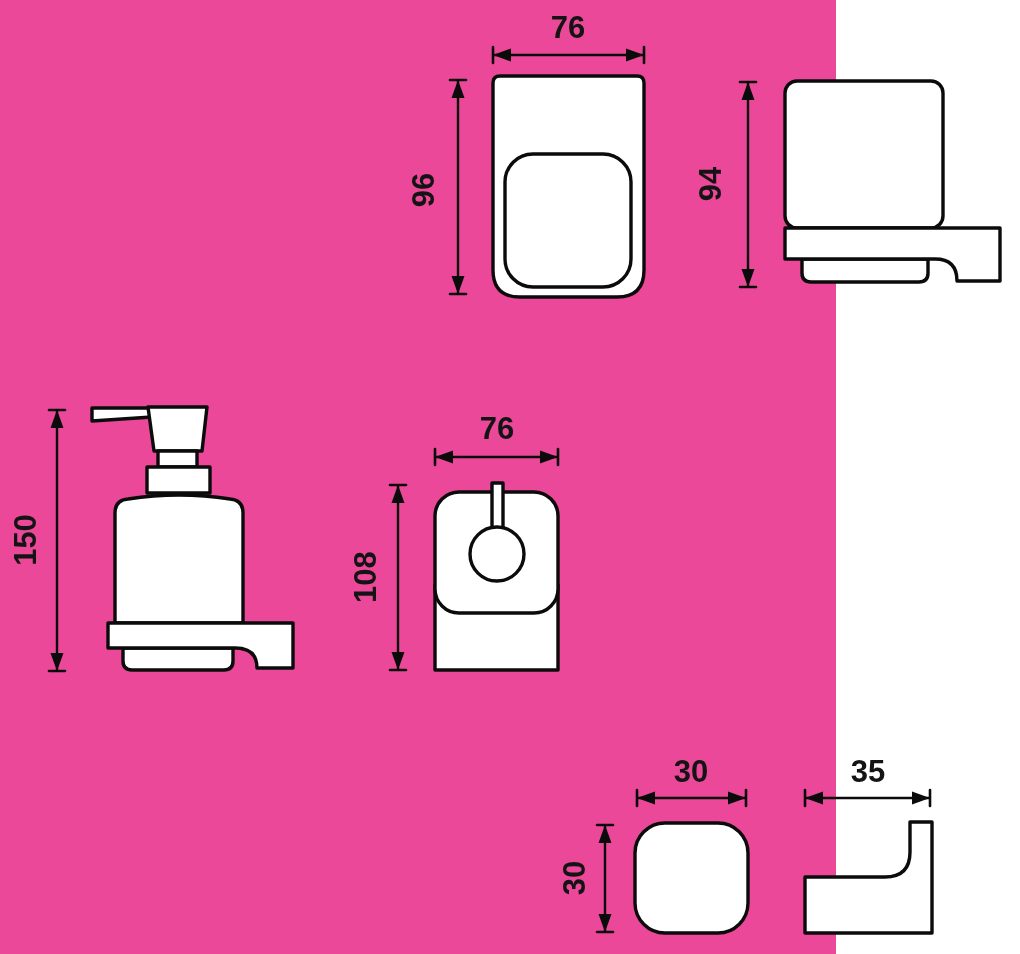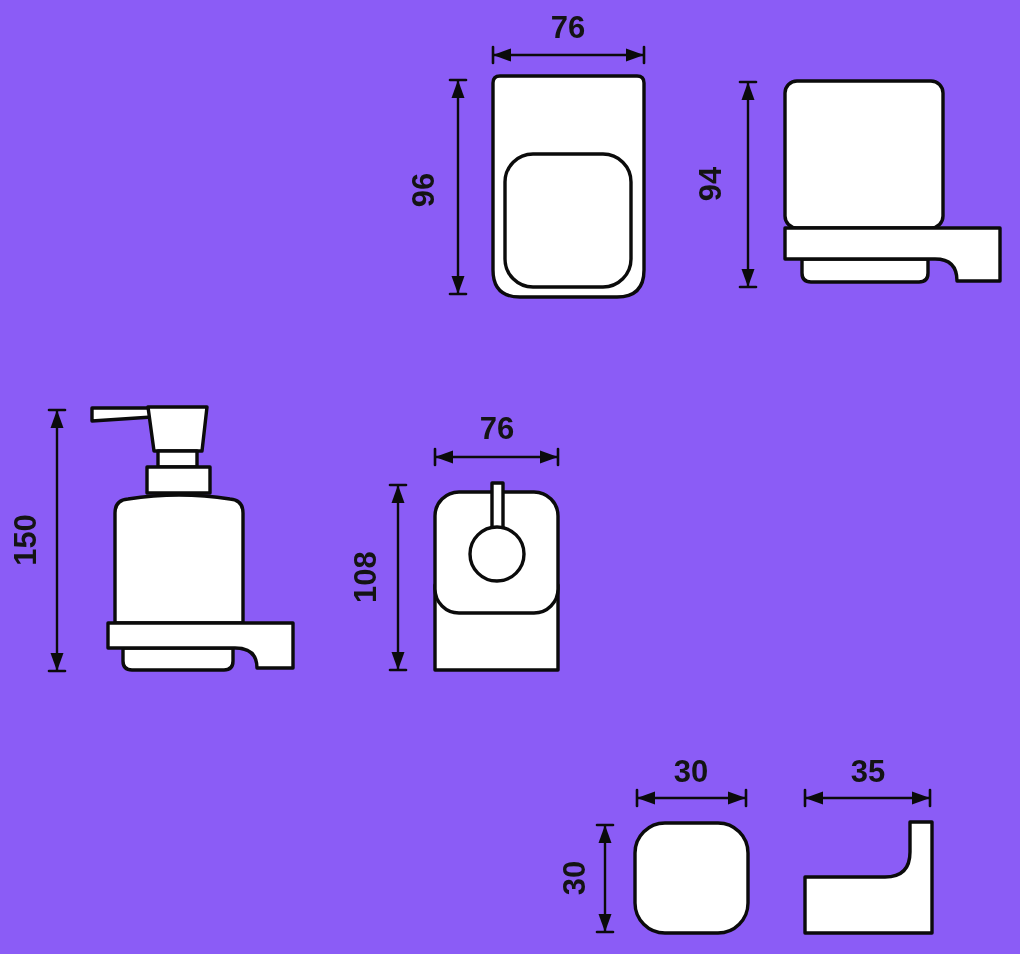--- a/index.html
+++ b/index.html
@@ -1,21 +1,21 @@
 <!DOCTYPE html>
 <html><head>
 <meta charset="utf-8">
 <style>
   html,body{margin:0;padding:0;}
   body{
     width:1020px;height:954px;
     background:#ffffff;
     font-family:"Liberation Sans", sans-serif;
   }
-  .canvas{position:relative;width:1020px;height:954px;background:#8b5cf6;}
+  .canvas{position:relative;width:836px;height:954px;background:#ec4899;}
   .outline{fill:#ffffff;stroke:#0b0b0b;stroke-width:3.4;stroke-linejoin:round;stroke-linecap:round;}
   .dim-line{stroke:#0b0b0b;stroke-width:2.4;}
   .tick{stroke:#0b0b0b;stroke-width:2.6;stroke-linecap:round;}
   .arrow{fill:#0b0b0b;stroke:none;}
   .dim-label{
     font-family:"Liberation Sans", sans-serif;
     font-size:31px;font-weight:600;fill:#141414;
   }
 </style>
 </head>

